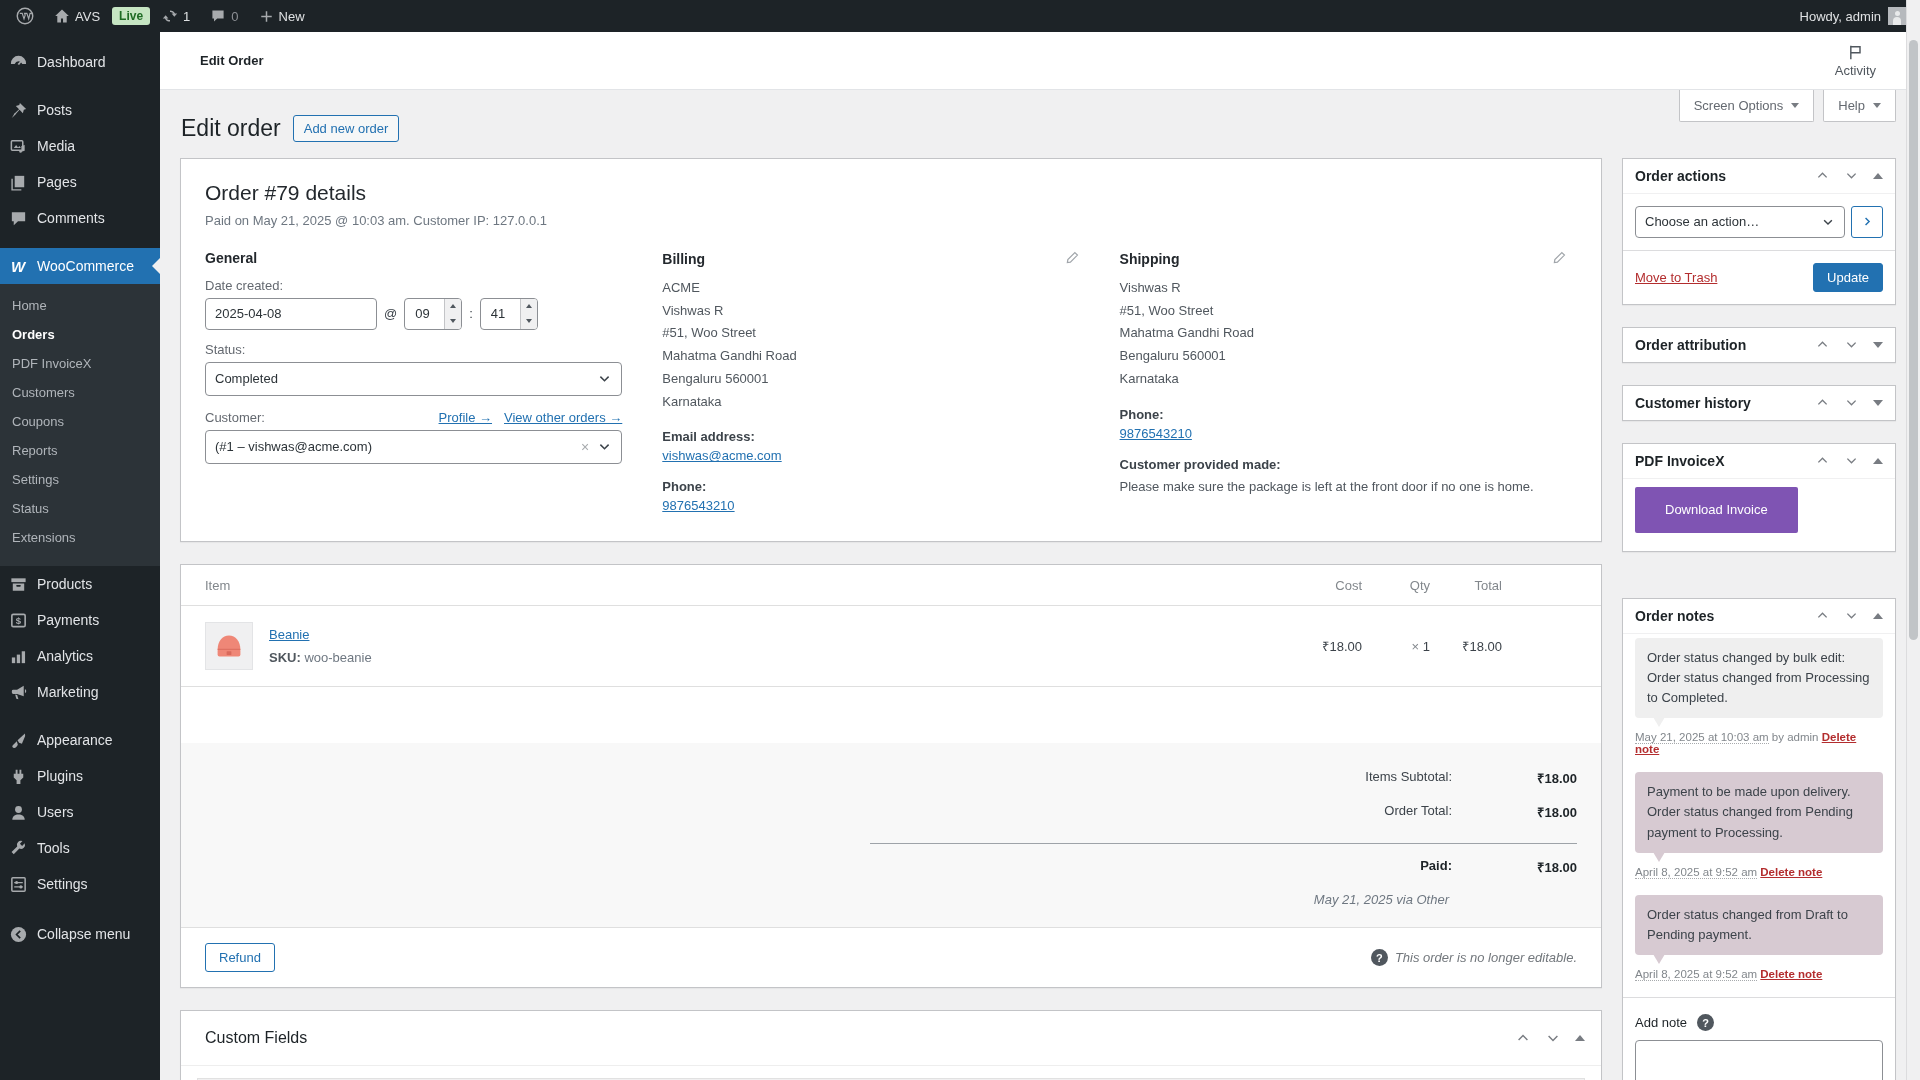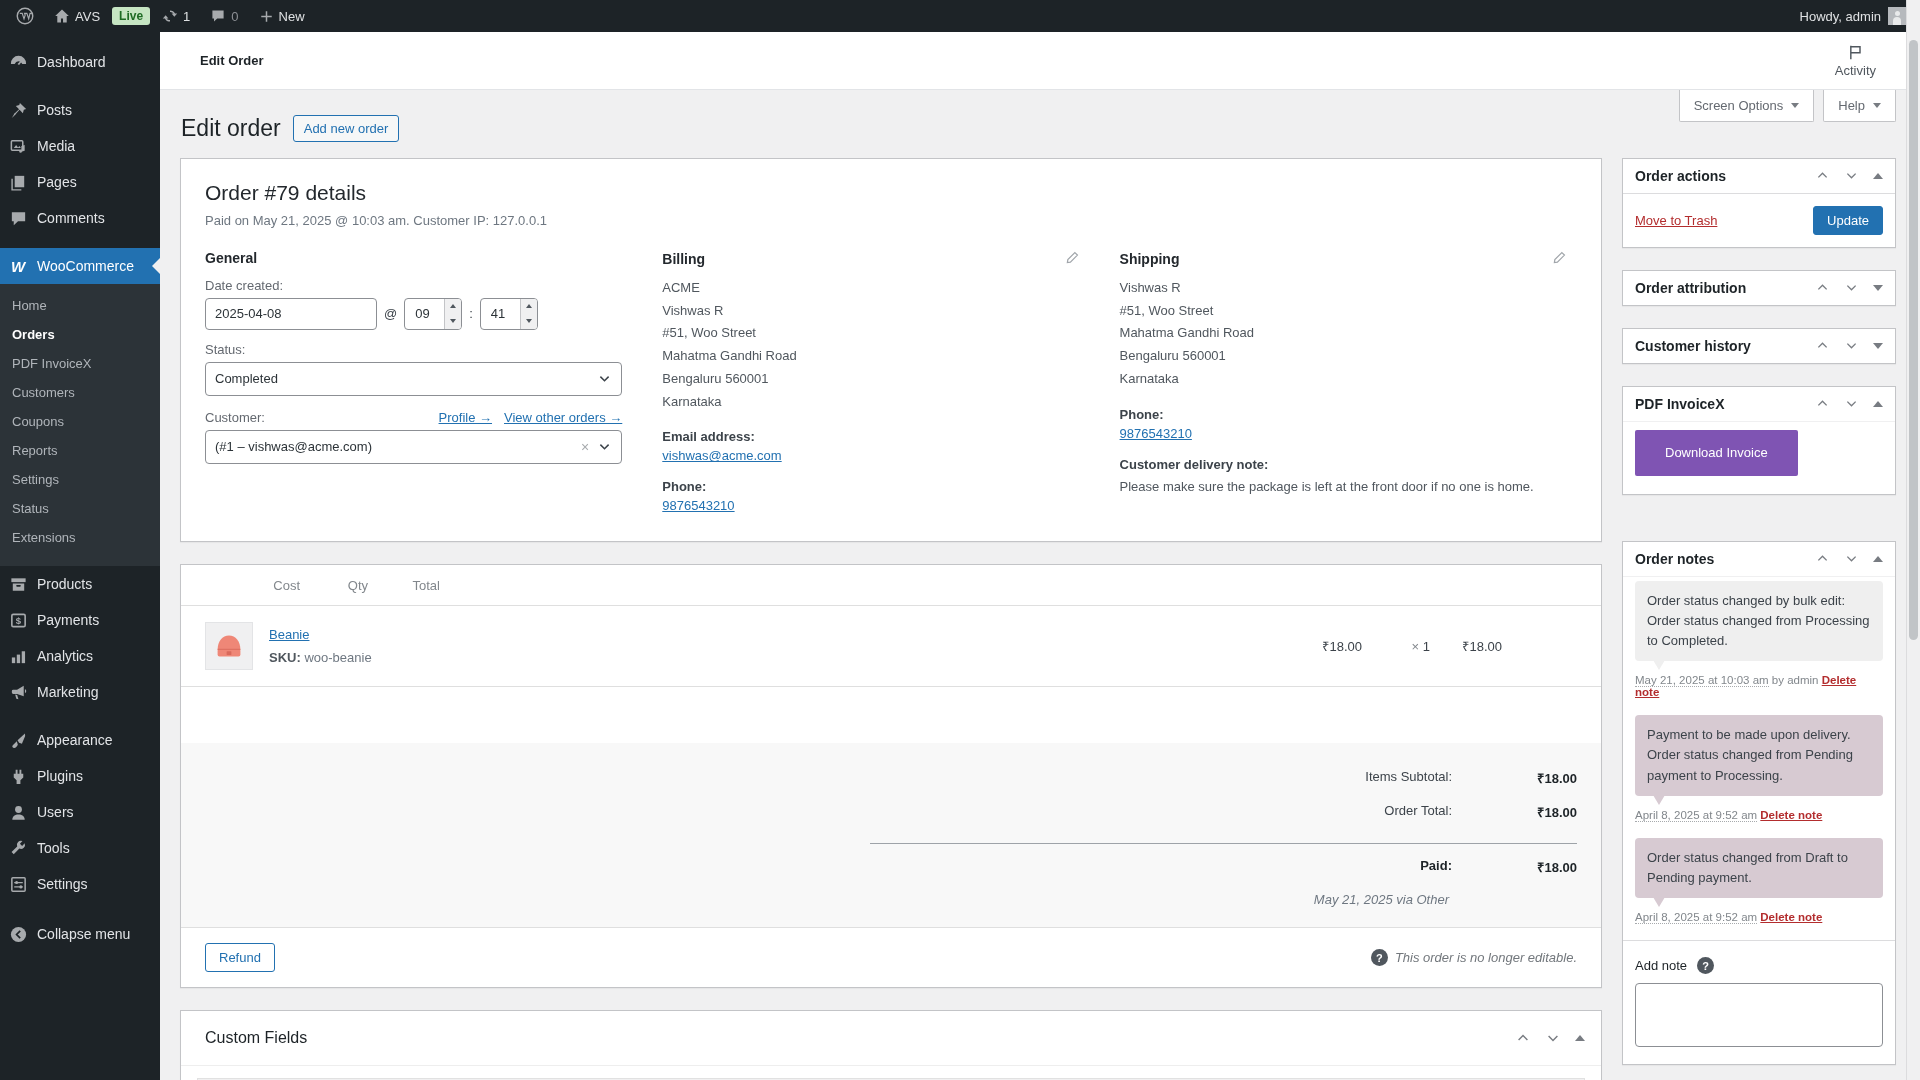--- a/index.html
+++ b/index.html
@@ -486,29 +486,30 @@
                 </h3>
                 <p class="addr">
                   <span>Vishwas R</span><br>
                   <span>#51, Woo Street</span><br>
                   <span>Mahatma Gandhi Road</span><br>
                   <span>Bengaluru 560001</span><br>
                   <span>Karnataka</span>
                 </p>
                 <p class="addr-lbl">Phone:</p>
                 <a class="blue">9876543210</a>
-                <p class="addr-lbl">Customer delivery note:</p>
+                <p class="addr-lbl">Customer provided made:</p>
                 <span class="addr">Please make sure the package is left at the front door if no one is home.</span>
               </div>
 
             </div>
           </div>
 
           <div class="postbox" style="padding:0">
             <div class="items-head">
+              <span class="c-item">Item</span>
               <span class="c-cost">Cost</span>
               <span class="c-qty">Qty</span>
               <span class="c-total">Total</span>
               <span class="c-pad"></span>
             </div>
             <div class="item-row">
               <div class="prod">
                 <span class="thumb">
                   <svg width="38" height="38" viewBox="0 0 40 40">
                       <path d="M8 24c0-9 5-15 12-15s12 6 12 15z" fill="#ef8777"></path>
@@ -593,20 +594,33 @@
                     </svg>
                   </span>
                 <span class="chev">
                     <svg width="15" height="15" viewBox="0 0 20 20">
                       <path d="M4.5 7.5l5.5 5.5 5.5-5.5" fill="none" stroke="#787c82" stroke-width="1.8"></path>
                     </svg>
                   </span>
                 <span class="tgl-up"></span>
               </span>
             </div>
+            <div class="oa-body">
+              <div class="inp sel oa-select">
+                <span>Choose an action…</span>
+                <svg width="14" height="14" viewBox="0 0 20 20">
+                    <path d="M4.5 7.5l5.5 5.5 5.5-5.5" fill="none" stroke="#3c434a" stroke-width="2"></path>
+                  </svg>
+              </div>
+              <button class="oa-go">
+                  <svg width="13" height="13" viewBox="0 0 20 20">
+                    <path d="M7 4.5l5.5 5.5L7 15.5" fill="none" stroke="#2271b1" stroke-width="2.2"></path>
+                  </svg>
+                </button>
+            </div>
             <div class="oa-foot">
               <a class="trash">Move to Trash</a>
               <button class="btn-primary">Update</button>
             </div>
           </div>
 
           <div class="postbox">
             <div class="pb-head">
               <h2>Order attribution</h2>
               <span class="pb-controls">

